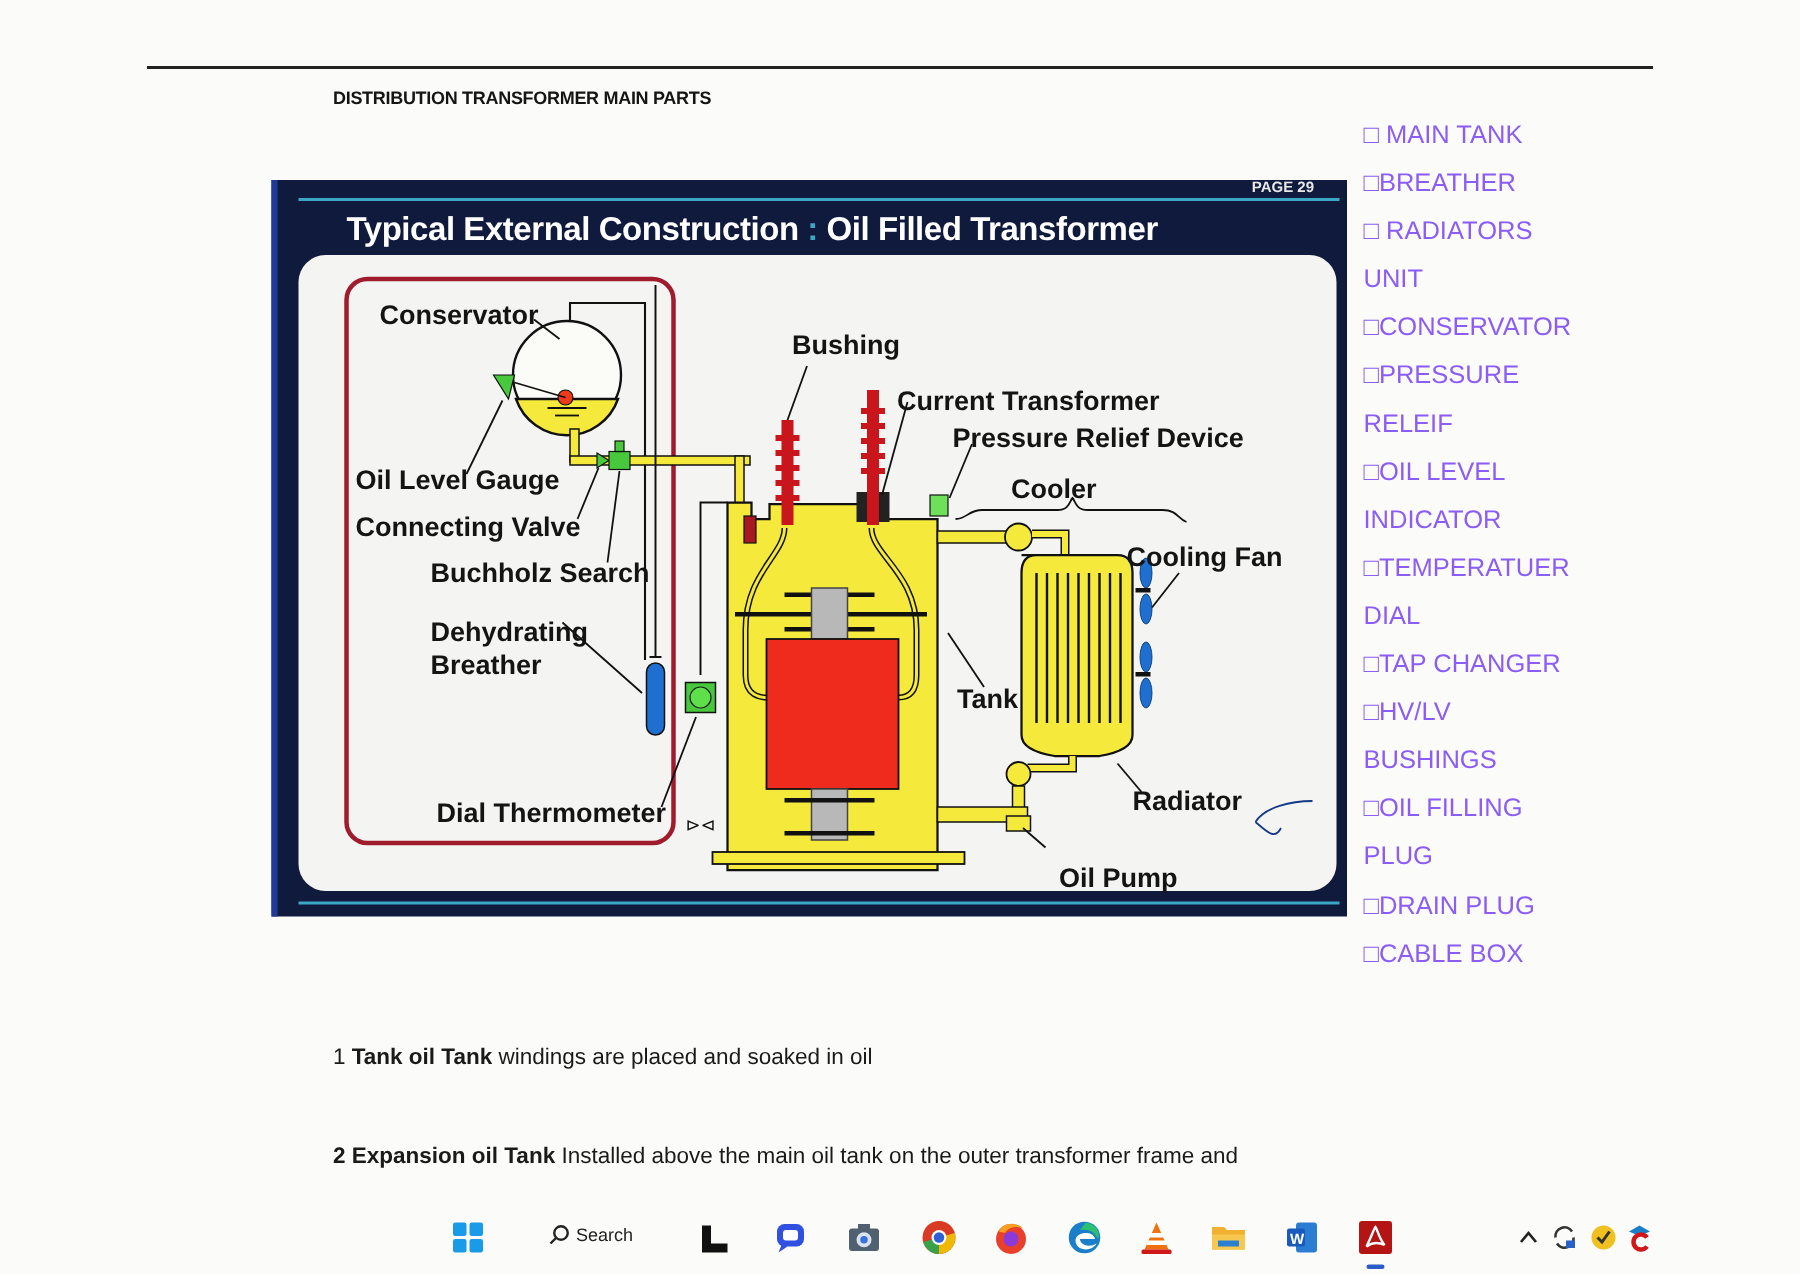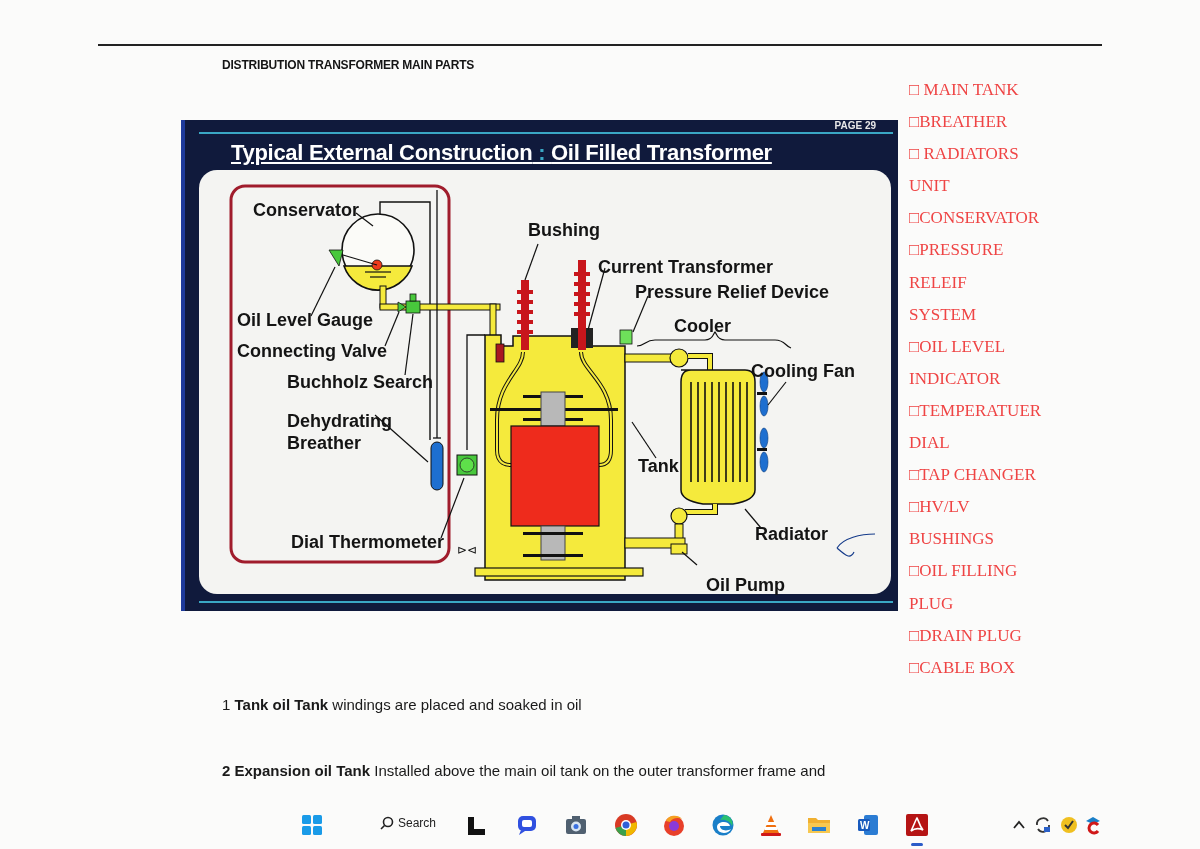--- a/index.html
+++ b/index.html
@@ -2,33 +2,33 @@
 <html><head>
 <meta charset="utf-8">
 <style>
   html,body{margin:0;padding:0;}
   body{width:1200px;height:849px;position:relative;overflow:hidden;background:#fbfbfa;font-family:"Liberation Sans",sans-serif;color:#1a1a1a;}
   .topline{position:absolute;left:98px;top:44px;width:1004px;height:2px;background:#222;}
   .doc-heading{position:absolute;left:222px;top:58px;font-weight:bold;font-size:12px;letter-spacing:-0.2px;color:#151515;}
   .figure{position:absolute;left:181px;top:120px;width:717px;height:491px;background:#101a3c;border-left:4px solid #1e3a9a;box-sizing:border-box;}
   .fig-topbar{position:absolute;left:14px;top:12px;width:694px;height:2px;background:#3aa7c4;}
   .fig-page{position:absolute;right:22px;top:0px;font-size:10px;font-weight:bold;color:#e8e8e8;}
-  .fig-title{position:absolute;left:46px;top:20px;font-size:22px;font-weight:bold;color:#ffffff;letter-spacing:-0.3px;text-decoration:underline;}
+  .fig-title{position:absolute;left:46px;top:20px;font-size:22px;font-weight:bold;color:#ffffff;letter-spacing:-0.3px;}
   .fig-title .colon{color:#3aa7c4;}
   .fig-panel{position:absolute;left:14px;top:50px;width:692px;height:424px;background:#f4f4f2;border-radius:18px;}
   .fig-bottombar{position:absolute;left:14px;top:481px;width:694px;height:2px;background:#3aa7c4;}
   .fig-svg{position:absolute;left:0;top:0;}
   .lbl{position:absolute;font-weight:bold;font-size:18px;color:#141414;white-space:nowrap;}
   .parts{position:absolute;left:909px;top:74px;}
-  .parts .line{font-size:17px;line-height:32.1px;color:#ef4444;white-space:nowrap;height:32.1px;font-family:Liberation Serif, serif;}
+  .parts .line{font-size:17px;line-height:32.1px;color:#8b5cf6;white-space:nowrap;height:32.1px;}
   .para{position:absolute;left:222px;font-size:15px;color:#1a1a1a;white-space:nowrap;}
   .para b{font-weight:bold;}
   .taskbar{position:absolute;left:0;top:804px;width:1200px;height:45px;}
   .tb-item{position:absolute;top:8px;width:26px;height:26px;display:flex;align-items:center;justify-content:center;}
-  .search{position:absolute;left:380px;top:12px;font-size:12px;color:#222;display:flex;align-items:center;gap:4px;}
+  .search{position:absolute;left:366px;top:12px;font-size:12px;color:#222;display:flex;align-items:center;gap:4px;}
 </style>
 </head>
 <body>
 
 <div class="topline"></div>
 <div class="doc-heading">DISTRIBUTION TRANSFORMER MAIN PARTS</div>
 
 <div class="figure">
   <div class="fig-topbar"></div>
   <div class="fig-page">PAGE 29</div>
@@ -185,21 +185,20 @@
 </div>
 
 <div class="parts">
   <div class="line">□ MAIN TANK</div>
   <div class="line">□BREATHER</div>
   <div class="line">□ RADIATORS</div>
   <div class="line">UNIT</div>
   <div class="line">□CONSERVATOR</div>
   <div class="line">□PRESSURE</div>
   <div class="line">RELEIF</div>
-  <div class="line">SYSTEM</div>
   <div class="line">□OIL LEVEL</div>
   <div class="line">INDICATOR</div>
   <div class="line">□TEMPERATUER</div>
   <div class="line">DIAL</div>
   <div class="line">□TAP CHANGER</div>
   <div class="line">□HV/LV</div>
   <div class="line">BUSHINGS</div>
   <div class="line">□OIL FILLING</div>
   <div class="line">PLUG</div>
   <div class="line">□DRAIN PLUG</div>

